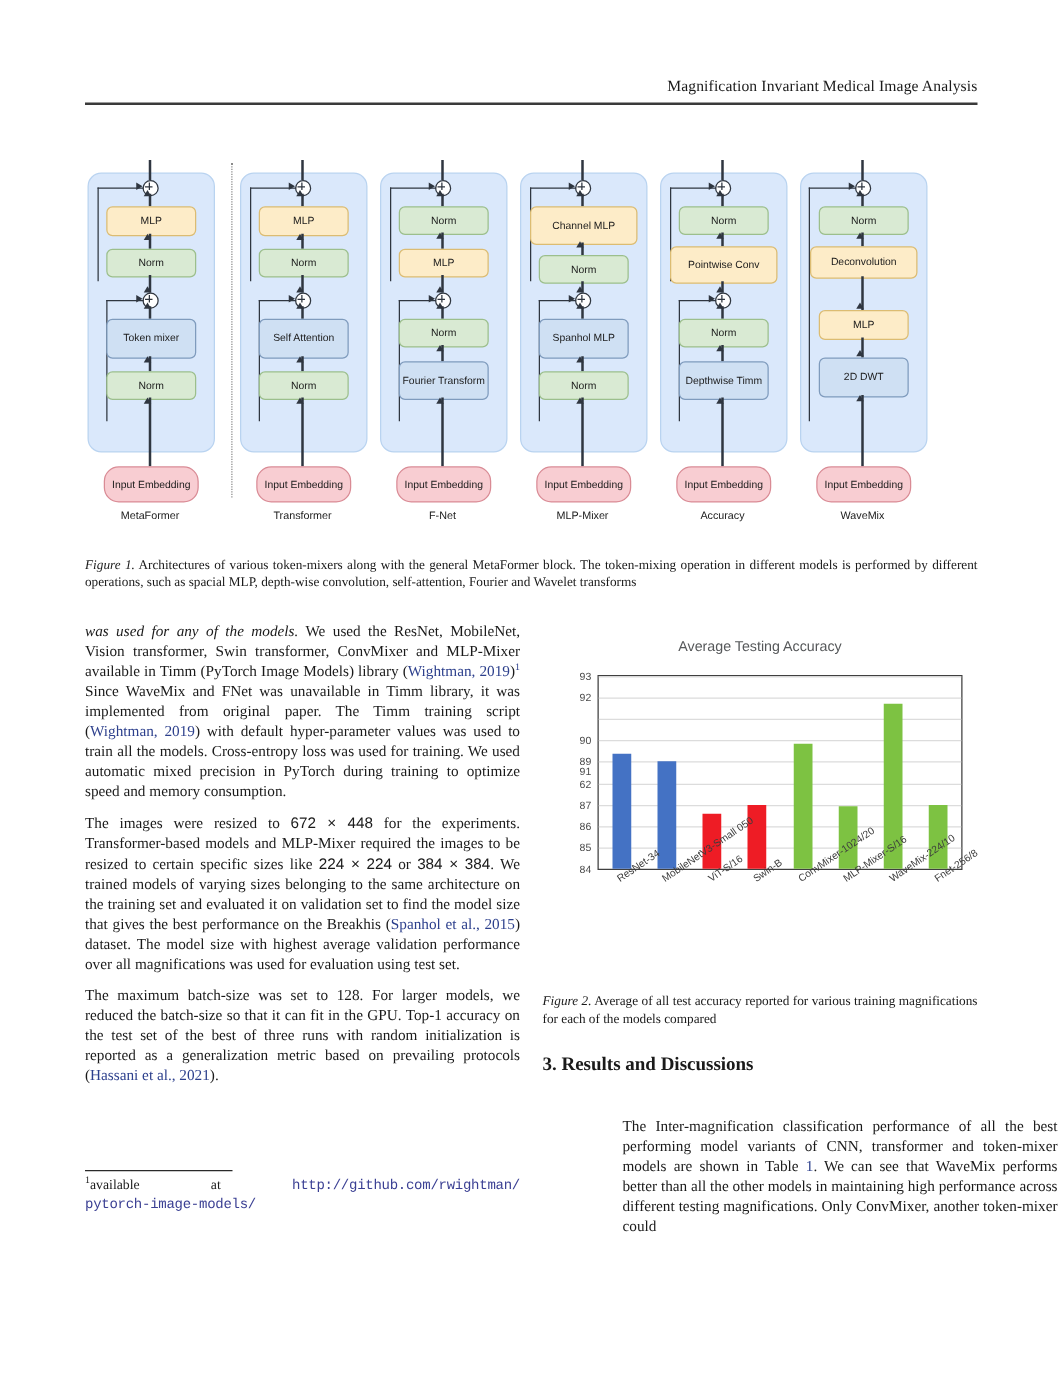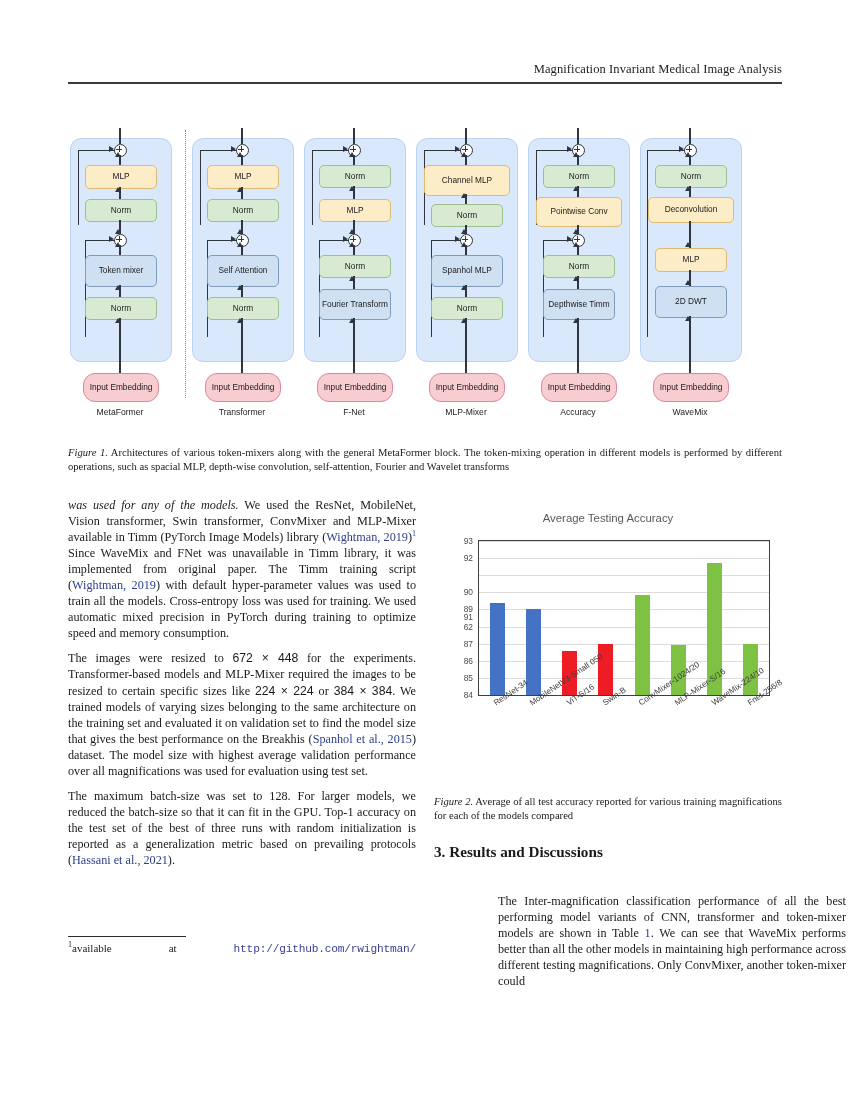--- a/index.html
+++ b/index.html
@@ -291,20 +291,21 @@
     <p class="body"><span>The maximum batch-size was set to 128. For larger models, we reduced the batch-size so that it can fit in the GPU. Top-1 accuracy on the test set of the best of three runs with random initialization is reported as a generalization metric based on prevailing protocols (</span><span class="lnk">Hassani et al., 2021</span><span>).</span></p>
   </div>
 
   <div class="fnrule"></div>
   <div class="foot">
     <div class="footline1">
       <span><span class="sup">1</span><span>available</span></span>
       <span>at</span>
       <span class="mono">http://github.com/rwightman/</span>
     </div>
+    <div class="mono">pytorch-image-models/</div>
   </div>
 
   <div class="fig2">
     <div class="chtitle">Average Testing Accuracy</div>
     <div class="plot">
       <div id="gridlines">
           <div class="grid" style="top: 136.889px;"></div>
           <div class="grid" style="top: 119.778px;"></div>
           <div class="grid" style="top: 102.667px;"></div>
           <div class="grid" style="top: 85.5556px;"></div>

